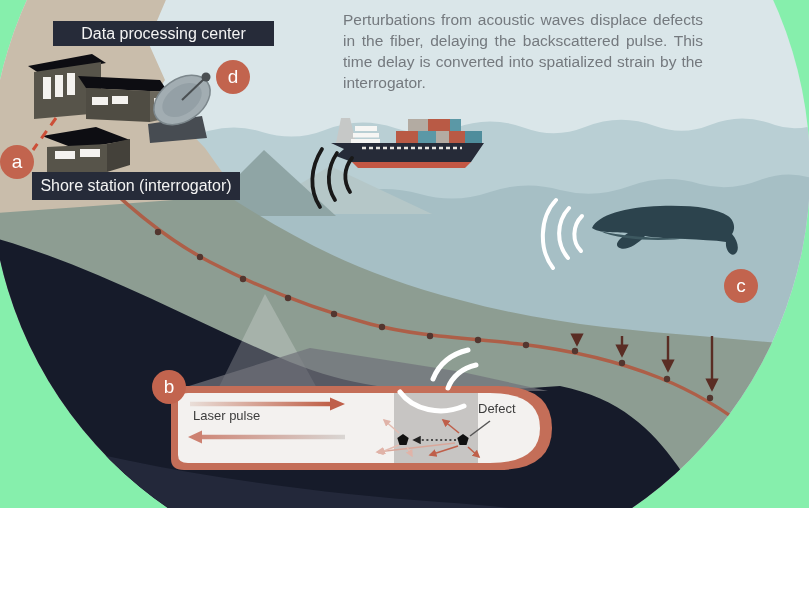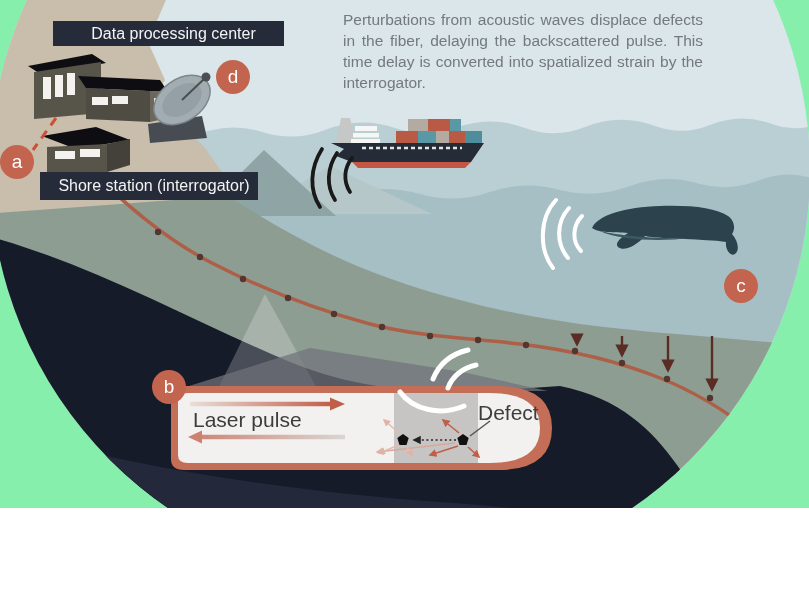--- a/index.html
+++ b/index.html
@@ -2,32 +2,32 @@
 <html><head>
 <meta charset="utf-8">
 <style>
   html,body{margin:0;padding:0;background:#fff;}
   .stage{position:relative;width:809px;height:508px;background:#86efac;overflow:hidden;
          font-family:Liberation Sans, sans-serif;}
   .scene{position:absolute;left:0;top:0;}
   .para{position:absolute;left:343px;top:9px;width:360px;font-size:15.5px;line-height:21px;
         color:#74797e;text-align:justify;}
   .lbox{position:absolute;background:#262b39;color:#f3f3f3;font-size:16px;
-        display:flex;align-items:center;justify-content:center;white-space:nowrap;padding-left:10px;}
+        display:flex;align-items:center;justify-content:center;white-space:nowrap;}
   .lbox.dp{left:53px;top:21px;width:221px;height:25px;}
-  .lbox.shore{left:40px;top:172px;width:208px;height:28px;}
+  .lbox.shore{left:32px;top:172px;width:208px;height:28px;}
   .lbox.das{left:551px;top:288px;width:191px;height:49px;background:#4a2c26;
             white-space:normal;text-align:center;line-height:1.45;font-size:15.5px;padding:0 6px;box-sizing:border-box;}
   .marker{position:absolute;width:34px;height:34px;border-radius:50%;background:#c2644e;
           color:#fff;font-size:19px;display:flex;align-items:center;justify-content:center;}
   .marker.ma{left:0px;top:145px;}
   .marker.mb{left:152px;top:370px;}
   .marker.mc{left:724px;top:269px;}
   .marker.md{left:216px;top:60px;}
-  .inset-label{position:absolute;color:#3d3d3d;font-size:21px;white-space:nowrap;}
+  .inset-label{position:absolute;color:#3d3d3d;font-size:13px;white-space:nowrap;}
   .il-laser{left:193px;top:408px;}
   .il-back{left:189px;top:441px;}
   .il-defect{left:478px;top:401px;}
 </style>
 </head>
 <body>
 
 <div class="stage">
 
 <svg class="scene" width="809" height="590" viewBox="0 0 809 590">

